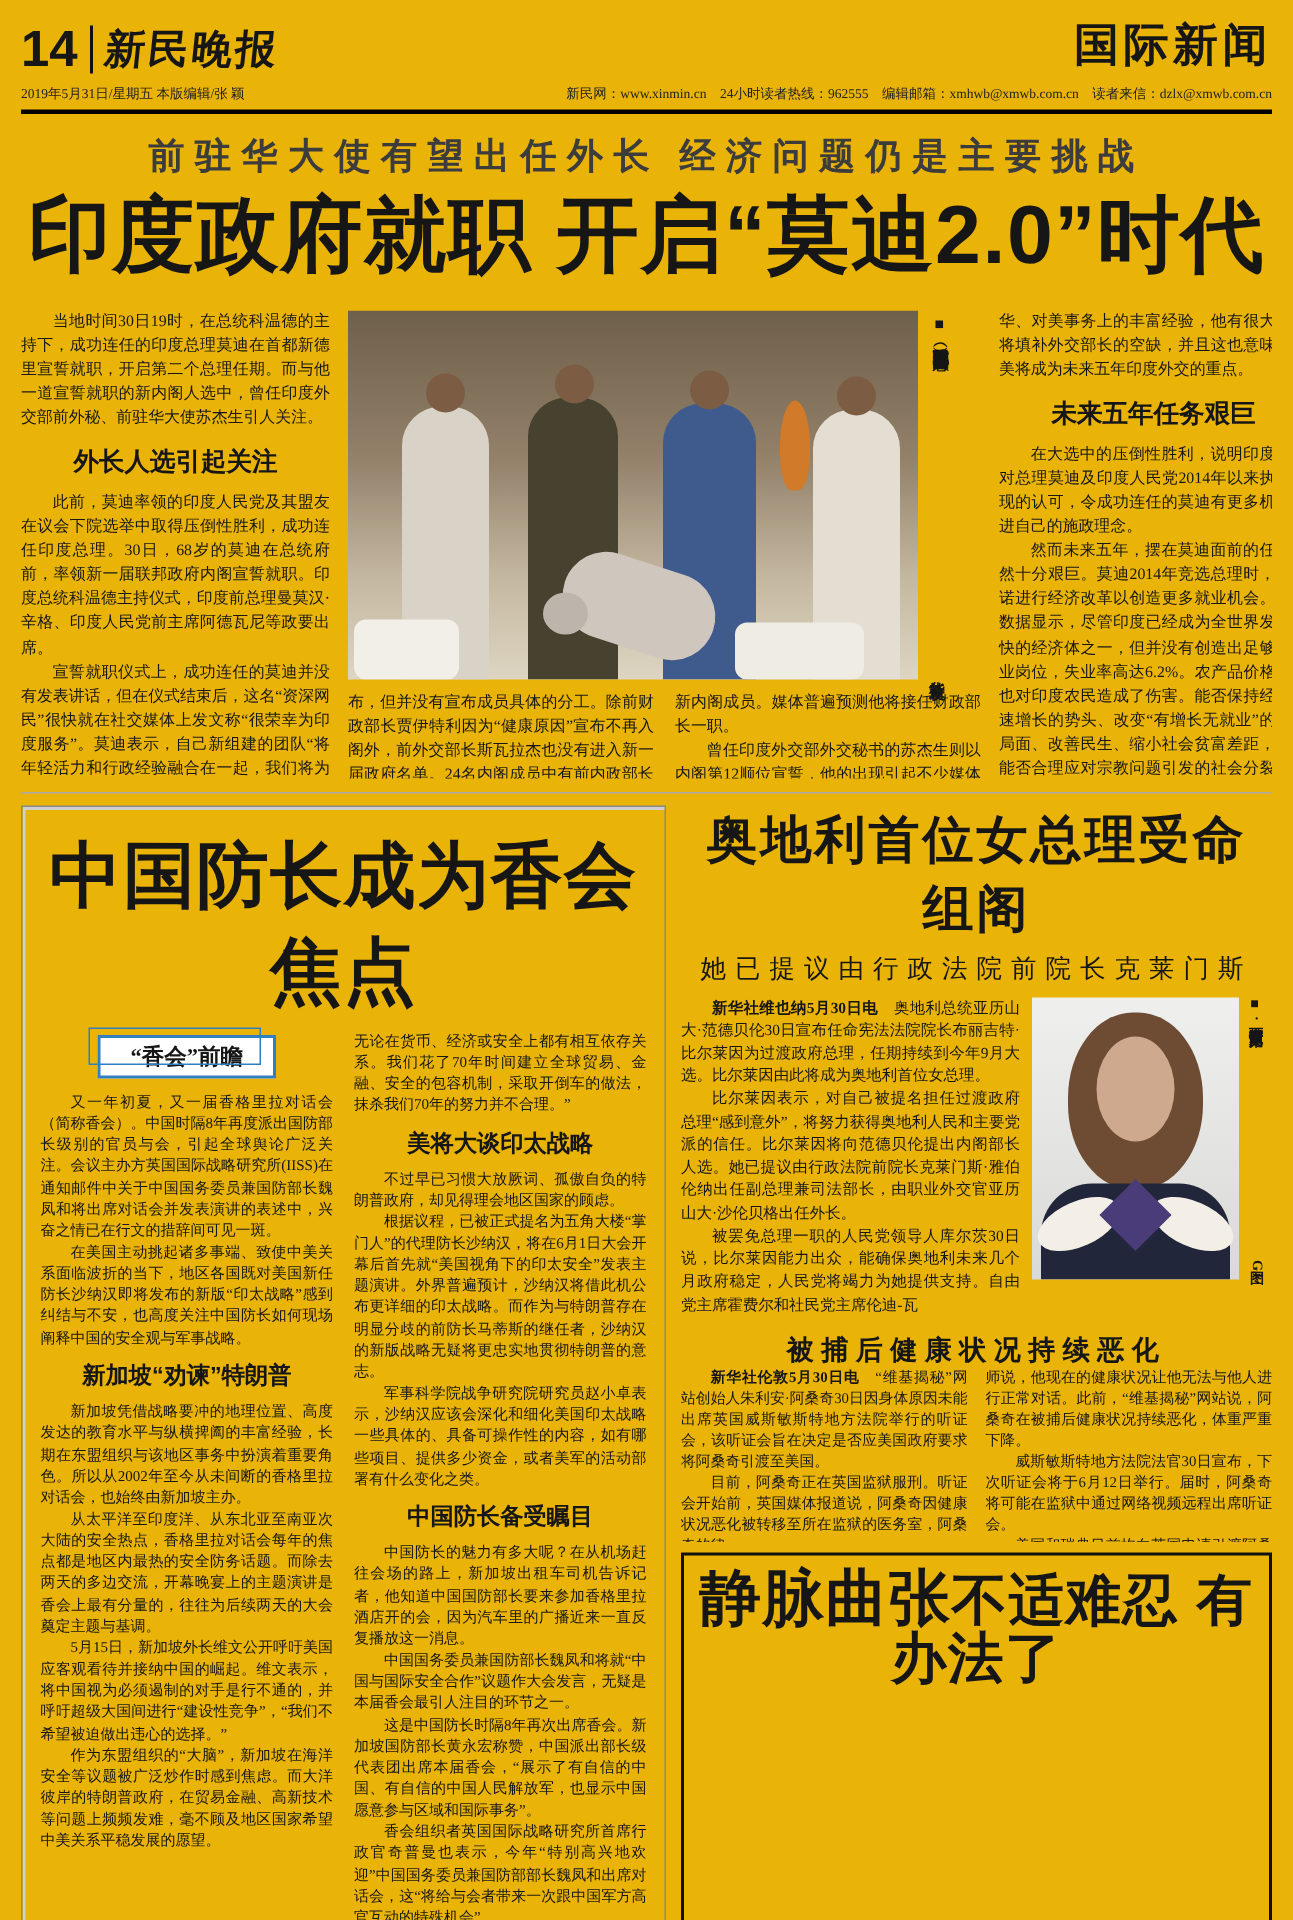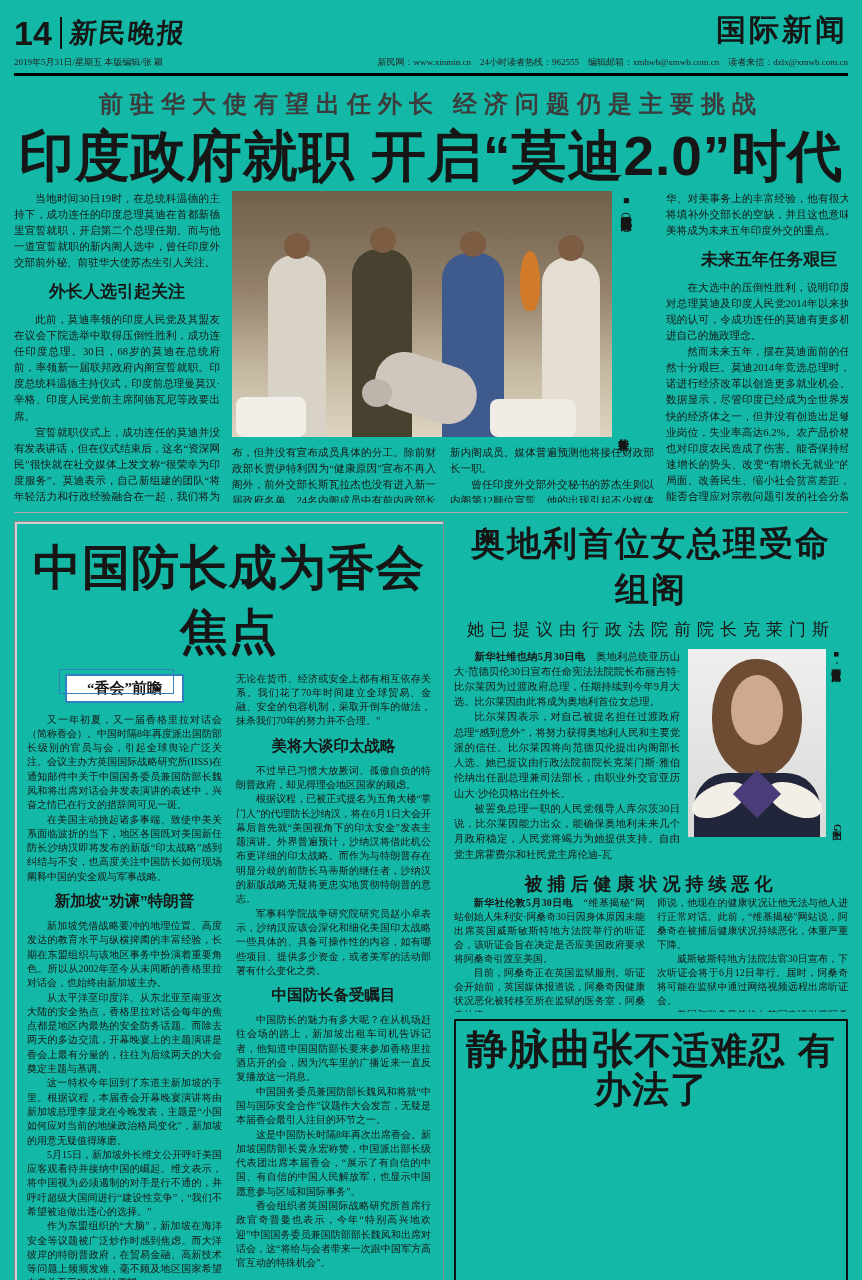--- a/index.html
+++ b/index.html
@@ -1,35 +1,35 @@
 <!DOCTYPE html>
 <html><head>
 <meta charset="utf-8">
 <style>
   * { margin:0; padding:0; box-sizing:border-box; }
   html,body { background:#e8e8e8; }
   .page {
-    width:862px; height:1280px; margin:0 auto; background:#14b8a6;
+    width:862px; height:1280px; margin:0 auto; background:#eab308;
     font-family:"Liberation Serif","DejaVu Serif",serif; color:#161616;
     padding:10px 14px 8px; overflow:hidden; position:relative;
   }
   
   .hdr-top { display:flex; justify-content:space-between; align-items:flex-end; }
   .hdr-left { display:flex; align-items:center; gap:8px; }
   .pagenum { font-family:"Liberation Sans",sans-serif; font-size:34px; font-weight:700; line-height:1; }
   .vline { width:2px; height:32px; background:#111; }
   .masthead { font-size:27px; font-weight:900; letter-spacing:2px; transform:skewX(-6deg); }
   .section-name { font-size:30px; font-weight:700; letter-spacing:3px; }
   .hdr-sub { display:flex; justify-content:space-between; margin-top:5px; font-size:9px; color:#222; }
   .rule { height:3px; background:#000; margin-top:4px; }
   
   .kicker { text-align:center; font-size:24px; color:#3c3c3c; letter-spacing:7px; margin-top:12px; font-weight:600; }
   .lead-headline { text-align:center; font-family:"Liberation Sans","DejaVu Sans",sans-serif;
     font-size:55px; font-weight:900; letter-spacing:1px; line-height:1.1; margin-top:6px; }
-  .lead-body { display:flex; gap:12px; margin-top:4px; height:312px; overflow:hidden; }
+  .lead-body { display:flex; gap:12px; margin-top:20px; height:312px; overflow:hidden; }
   .p { font-size:10.6px; line-height:1.52; text-align:justify; text-indent:2em; }
   .p.cont { text-indent:0; }
   .ncol { width:206px; flex:none; }
   .subhead { text-align:center; font-family:"Liberation Sans",sans-serif; font-size:17px; font-weight:700; margin:9px 0; }
   .midcol { width:422px; flex:none; display:flex; flex-direction:column; }
   .photo-row { display:flex; height:246px; }
   .photo1 { flex:1; position:relative; overflow:hidden;
     background:linear-gradient(180deg,#6f6049 0%,#93816a 40%,#c4b79f 72%,#ddd5c2 100%); }
   .fig { position:absolute; border-radius:26px 26px 0 0; }
   .head { position:absolute; border-radius:50%; background:#7c5c43; }
@@ -161,21 +161,20 @@
     <div class="sbox">
       <div class="s-headline">中国防长成为香会焦点</div>
       <div class="scols">
         <div class="scol">
           <div class="badge">“香会”前瞻</div>
           <p class="p">又一年初夏，又一届香格里拉对话会（简称香会）。中国时隔8年再度派出国防部长级别的官员与会，引起全球舆论广泛关注。会议主办方英国国际战略研究所(IISS)在通知邮件中关于中国国务委员兼国防部长魏凤和将出席对话会并发表演讲的表述中，兴奋之情已在行文的措辞间可见一斑。</p>
           <p class="p">在美国主动挑起诸多事端、致使中美关系面临波折的当下，地区各国既对美国新任防长沙纳汉即将发布的新版“印太战略”感到纠结与不安，也高度关注中国防长如何现场阐释中国的安全观与军事战略。</p>
           <div class="subhead2">新加坡“劝谏”特朗普</div>
           <p class="p">新加坡凭借战略要冲的地理位置、高度发达的教育水平与纵横捭阖的丰富经验，长期在东盟组织与该地区事务中扮演着重要角色。所以从2002年至今从未间断的香格里拉对话会，也始终由新加坡主办。</p>
           <p class="p">从太平洋至印度洋、从东北亚至南亚次大陆的安全热点，香格里拉对话会每年的焦点都是地区内最热的安全防务话题。而除去两天的多边交流，开幕晚宴上的主题演讲是香会上最有分量的，往往为后续两天的大会奠定主题与基调。</p>
-          <p class="p">这一特权今年回到了东道主新加坡的手里。根据议程，本届香会开幕晚宴演讲将由新加坡总理李显龙在今晚发表，主题是“小国如何应对当前的地缘政治格局变化”，新加坡的用意无疑值得琢磨。</p>
           <p class="p">5月15日，新加坡外长维文公开呼吁美国应客观看待并接纳中国的崛起。维文表示，将中国视为必须遏制的对手是行不通的，并呼吁超级大国间进行“建设性竞争”，“我们不希望被迫做出违心的选择。”</p>
           <p class="p">作为东盟组织的“大脑”，新加坡在海洋安全等议题被广泛炒作时感到焦虑。而大洋彼岸的特朗普政府，在贸易金融、高新技术等问题上频频发难，毫不顾及地区国家希望中美关系平稳发展的愿望。</p>
 
         </div>
         <div class="scol">
           <p class="p cont">无论在货币、经济或安全上都有相互依存关系。我们花了70年时间建立全球贸易、金融、安全的包容机制，采取开倒车的做法，抹杀我们70年的努力并不合理。”</p>
           <div class="subhead2">美将大谈印太战略</div>
           <p class="p">不过早已习惯大放厥词、孤傲自负的特朗普政府，却见得理会地区国家的顾虑。</p>
           <p class="p">根据议程，已被正式提名为五角大楼“掌门人”的代理防长沙纳汉，将在6月1日大会开幕后首先就“美国视角下的印太安全”发表主题演讲。外界普遍预计，沙纳汉将借此机公布更详细的印太战略。而作为与特朗普存在明显分歧的前防长马蒂斯的继任者，沙纳汉的新版战略无疑将更忠实地贯彻特朗普的意志。</p>
           <p class="p">军事科学院战争研究院研究员赵小卓表示，沙纳汉应该会深化和细化美国印太战略一些具体的、具备可操作性的内容，如有哪些项目、提供多少资金，或者美军的活动部署有什么变化之类。</p>

